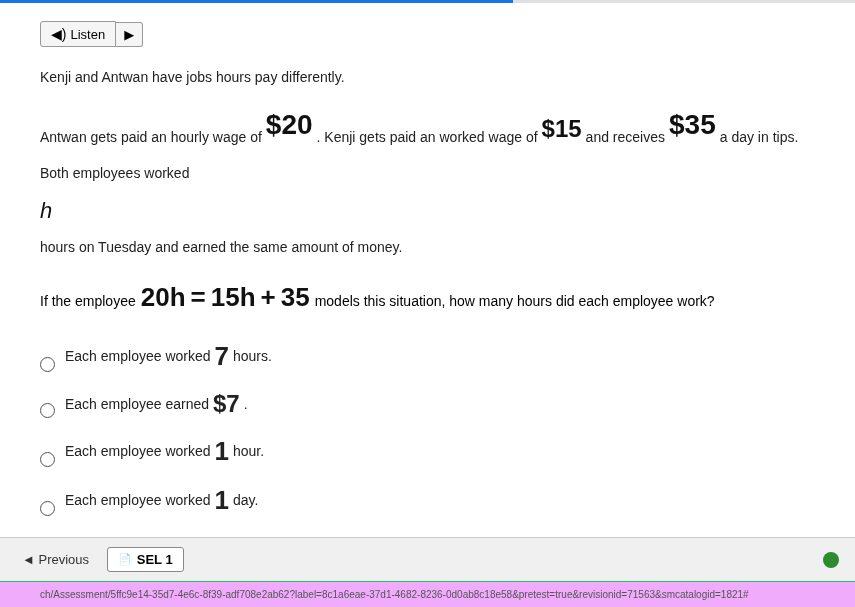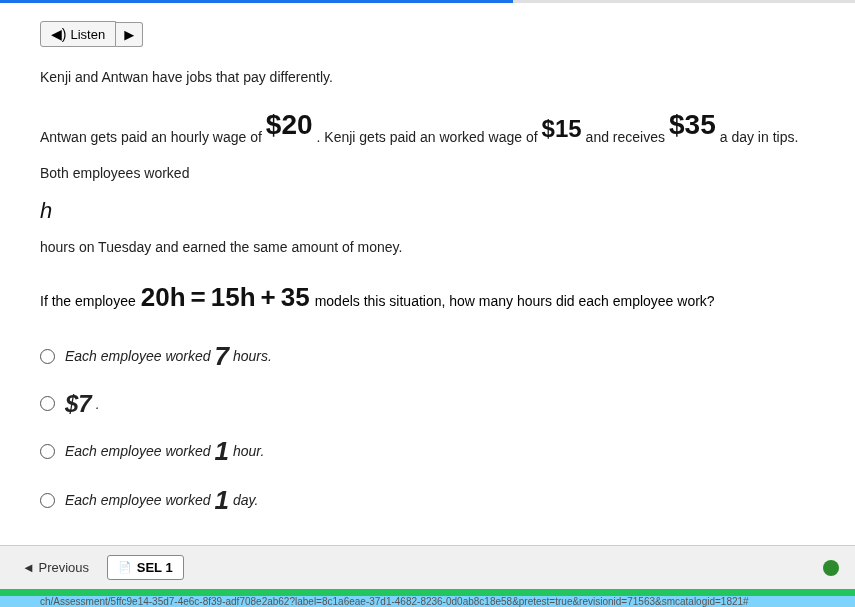--- a/index.html
+++ b/index.html
@@ -93,26 +93,25 @@
       font-weight: bold;
       color: #111;
     }
 
     .options-section {
       margin-top: 10px;
     }
 
     .option-row {
       display: flex;
-      align-items: center;
+      align-items: flex-end;
       gap: 10px;
       margin-bottom: 18px;
       font-size: 14px;
       color: #222;
-      font-style: italic;
     }
 
     .option-radio {
       width: 15px;
       height: 15px;
       border: 1.5px solid #555;
       border-radius: 50%;
       background: #fff;
       flex-shrink: 0;
       cursor: pointer;
@@ -173,28 +172,28 @@
 
     .green-dot {
       width: 16px;
       height: 16px;
       background: #2d8a2d;
       border-radius: 50%;
       margin-left: auto;
     }
 
     .url-bar {
-      background: #7dd3fc;
+      background: #f0abfc;
       font-size: 10px;
       color: #555;
-      padding: 0 40px;
+      padding: 7px 40px;
       white-space: nowrap;
       overflow: hidden;
       text-overflow: ellipsis;
-      border-top: 7px solid #22c55e;
+      border-top: 1px solid #22c55e;
     }
 
     .divider-top {
       width: 100%;
       height: 3px;
       background: linear-gradient(to right, #1a73e8, #1a73e8 60%, #e0e0e0 60%);
       margin-bottom: 0;
     }
   </style>
 </head>
@@ -208,21 +207,21 @@
     <button class="listen-btn">
       <span class="listen-icon">◀)</span>
       <span>Listen</span>
     </button>
     <button class="play-btn">
       <span>▶</span>
     </button>
   </div>
 
   <p class="problem-line problem-text">
-    <span>Kenji and Antwan have jobs that pay differently.</span>
+    <span>Kenji and Antwan have jobs hours pay differently.</span>
   </p>
 
   <p class="problem-line problem-text" style="display:flex; align-items:flex-end; flex-wrap:wrap; gap:4px;">
     <span>Antwan gets paid an hourly wage of</span>
     <span class="big-num">$20</span>
     <span>. Kenji gets paid an worked wage of</span>
     <span class="big-num-med">$15</span>
     <span>and receives</span>
     <span class="big-num">$35</span>
     <span>a day in tips.</span>
@@ -251,20 +250,21 @@
       <span class="option-text">
         <span>Each employee worked</span>
         <span class="opt-big">7</span>
         <span>hours.</span>
       </span>
     </div>
 
     <div class="option-row">
       <div class="option-radio"></div>
       <span class="option-text">
+        <span>Each employee earned</span>
         <span class="opt-dollar-big">$7</span>
         <span>.</span>
       </span>
     </div>
 
     <div class="option-row">
       <div class="option-radio"></div>
       <span class="option-text">
         <span>Each employee worked</span>
         <span class="opt-big">1</span>

